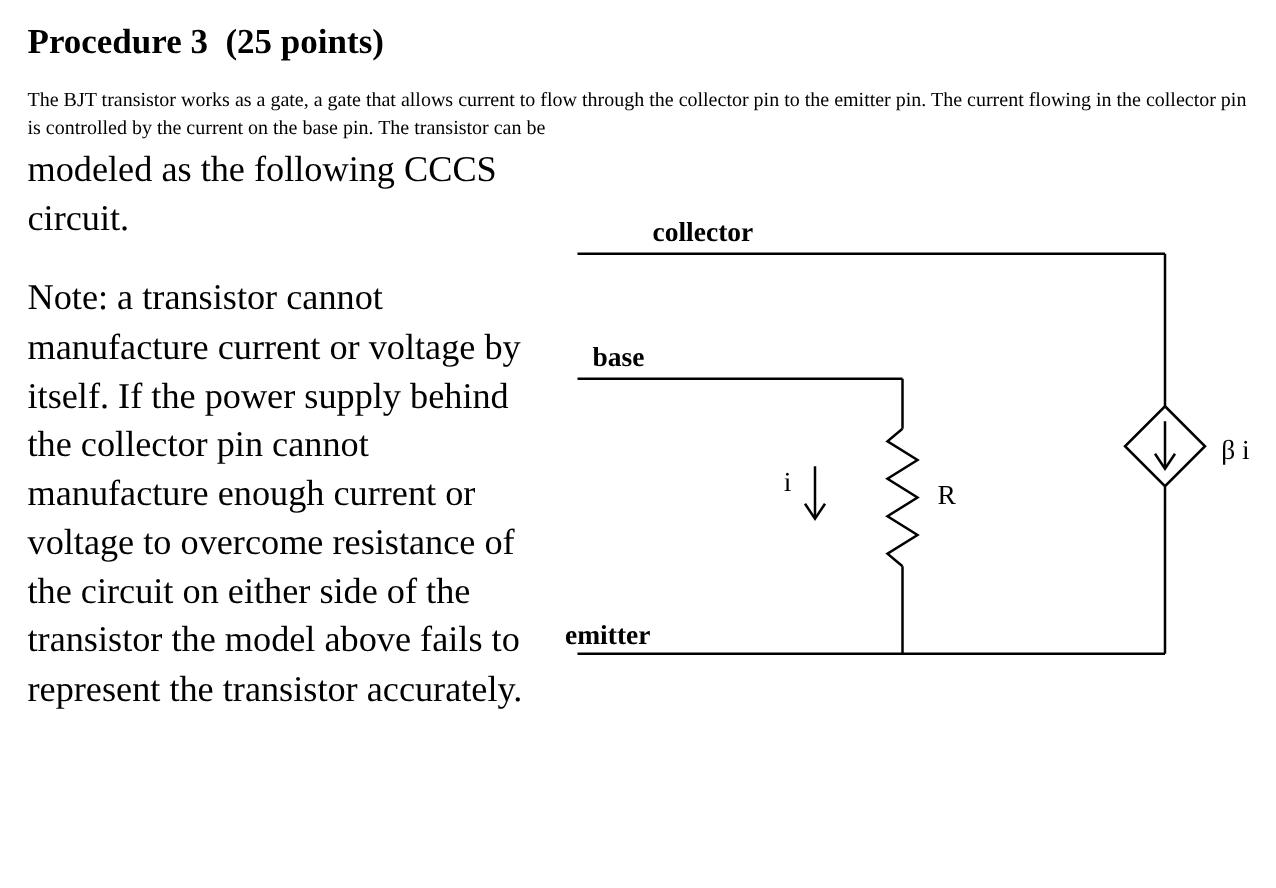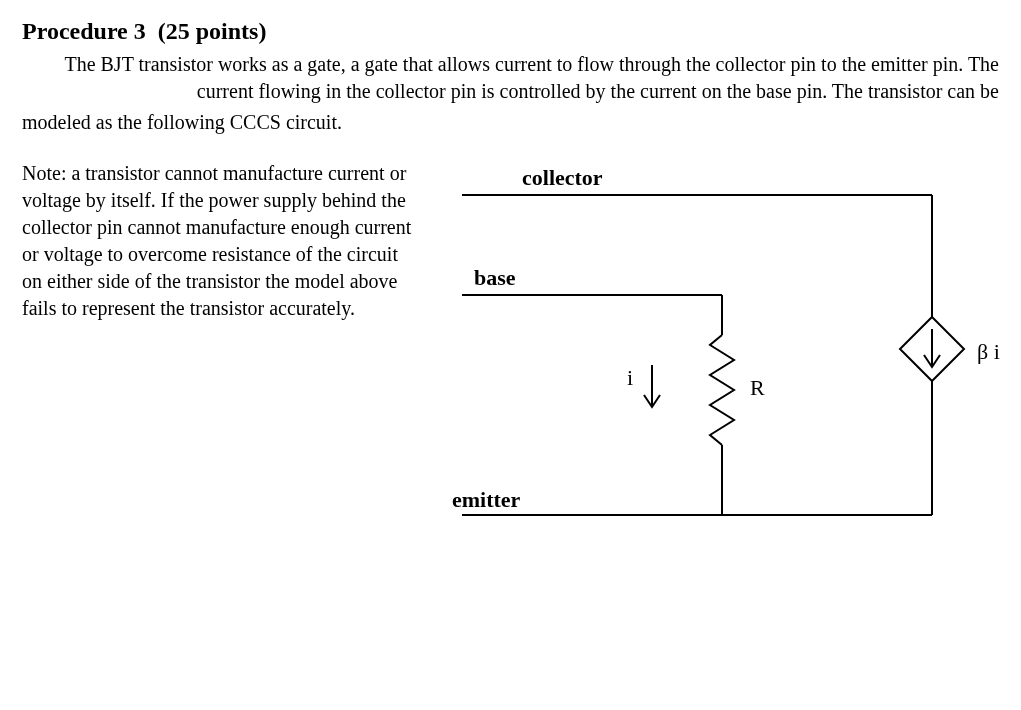--- a/index.html
+++ b/index.html
@@ -6,37 +6,36 @@
     body {
       font-family: Georgia, 'Times New Roman', serif;
       background: #fff;
       color: #000;
       width: 1021px;
       height: 710px;
       padding: 18px 22px;
       position: relative;
     }
     .title {
-      font-size: 24px;
+      font-size: 28px;
       font-weight: bold;
-      margin-bottom: 6px;
+      margin-bottom: 20px;
     }
     .intro {
-      font-size: 20px;
+      font-size: 16px;
       line-height: 1.35;
       margin-bottom: 4px;
-      text-align: right;
     }
     .body-area {
       position: relative;
       margin-top: 0;
     }
     .left-col {
       width: 400px;
-      font-size: 20px;
+      font-size: 29px;
       line-height: 1.35;
     }
     .para {
       margin-bottom: 24px;
     }
     .para3 { margin-bottom: 0; }
     .diagram {
       position: absolute;
       left: 410px;
       top: 36px;

